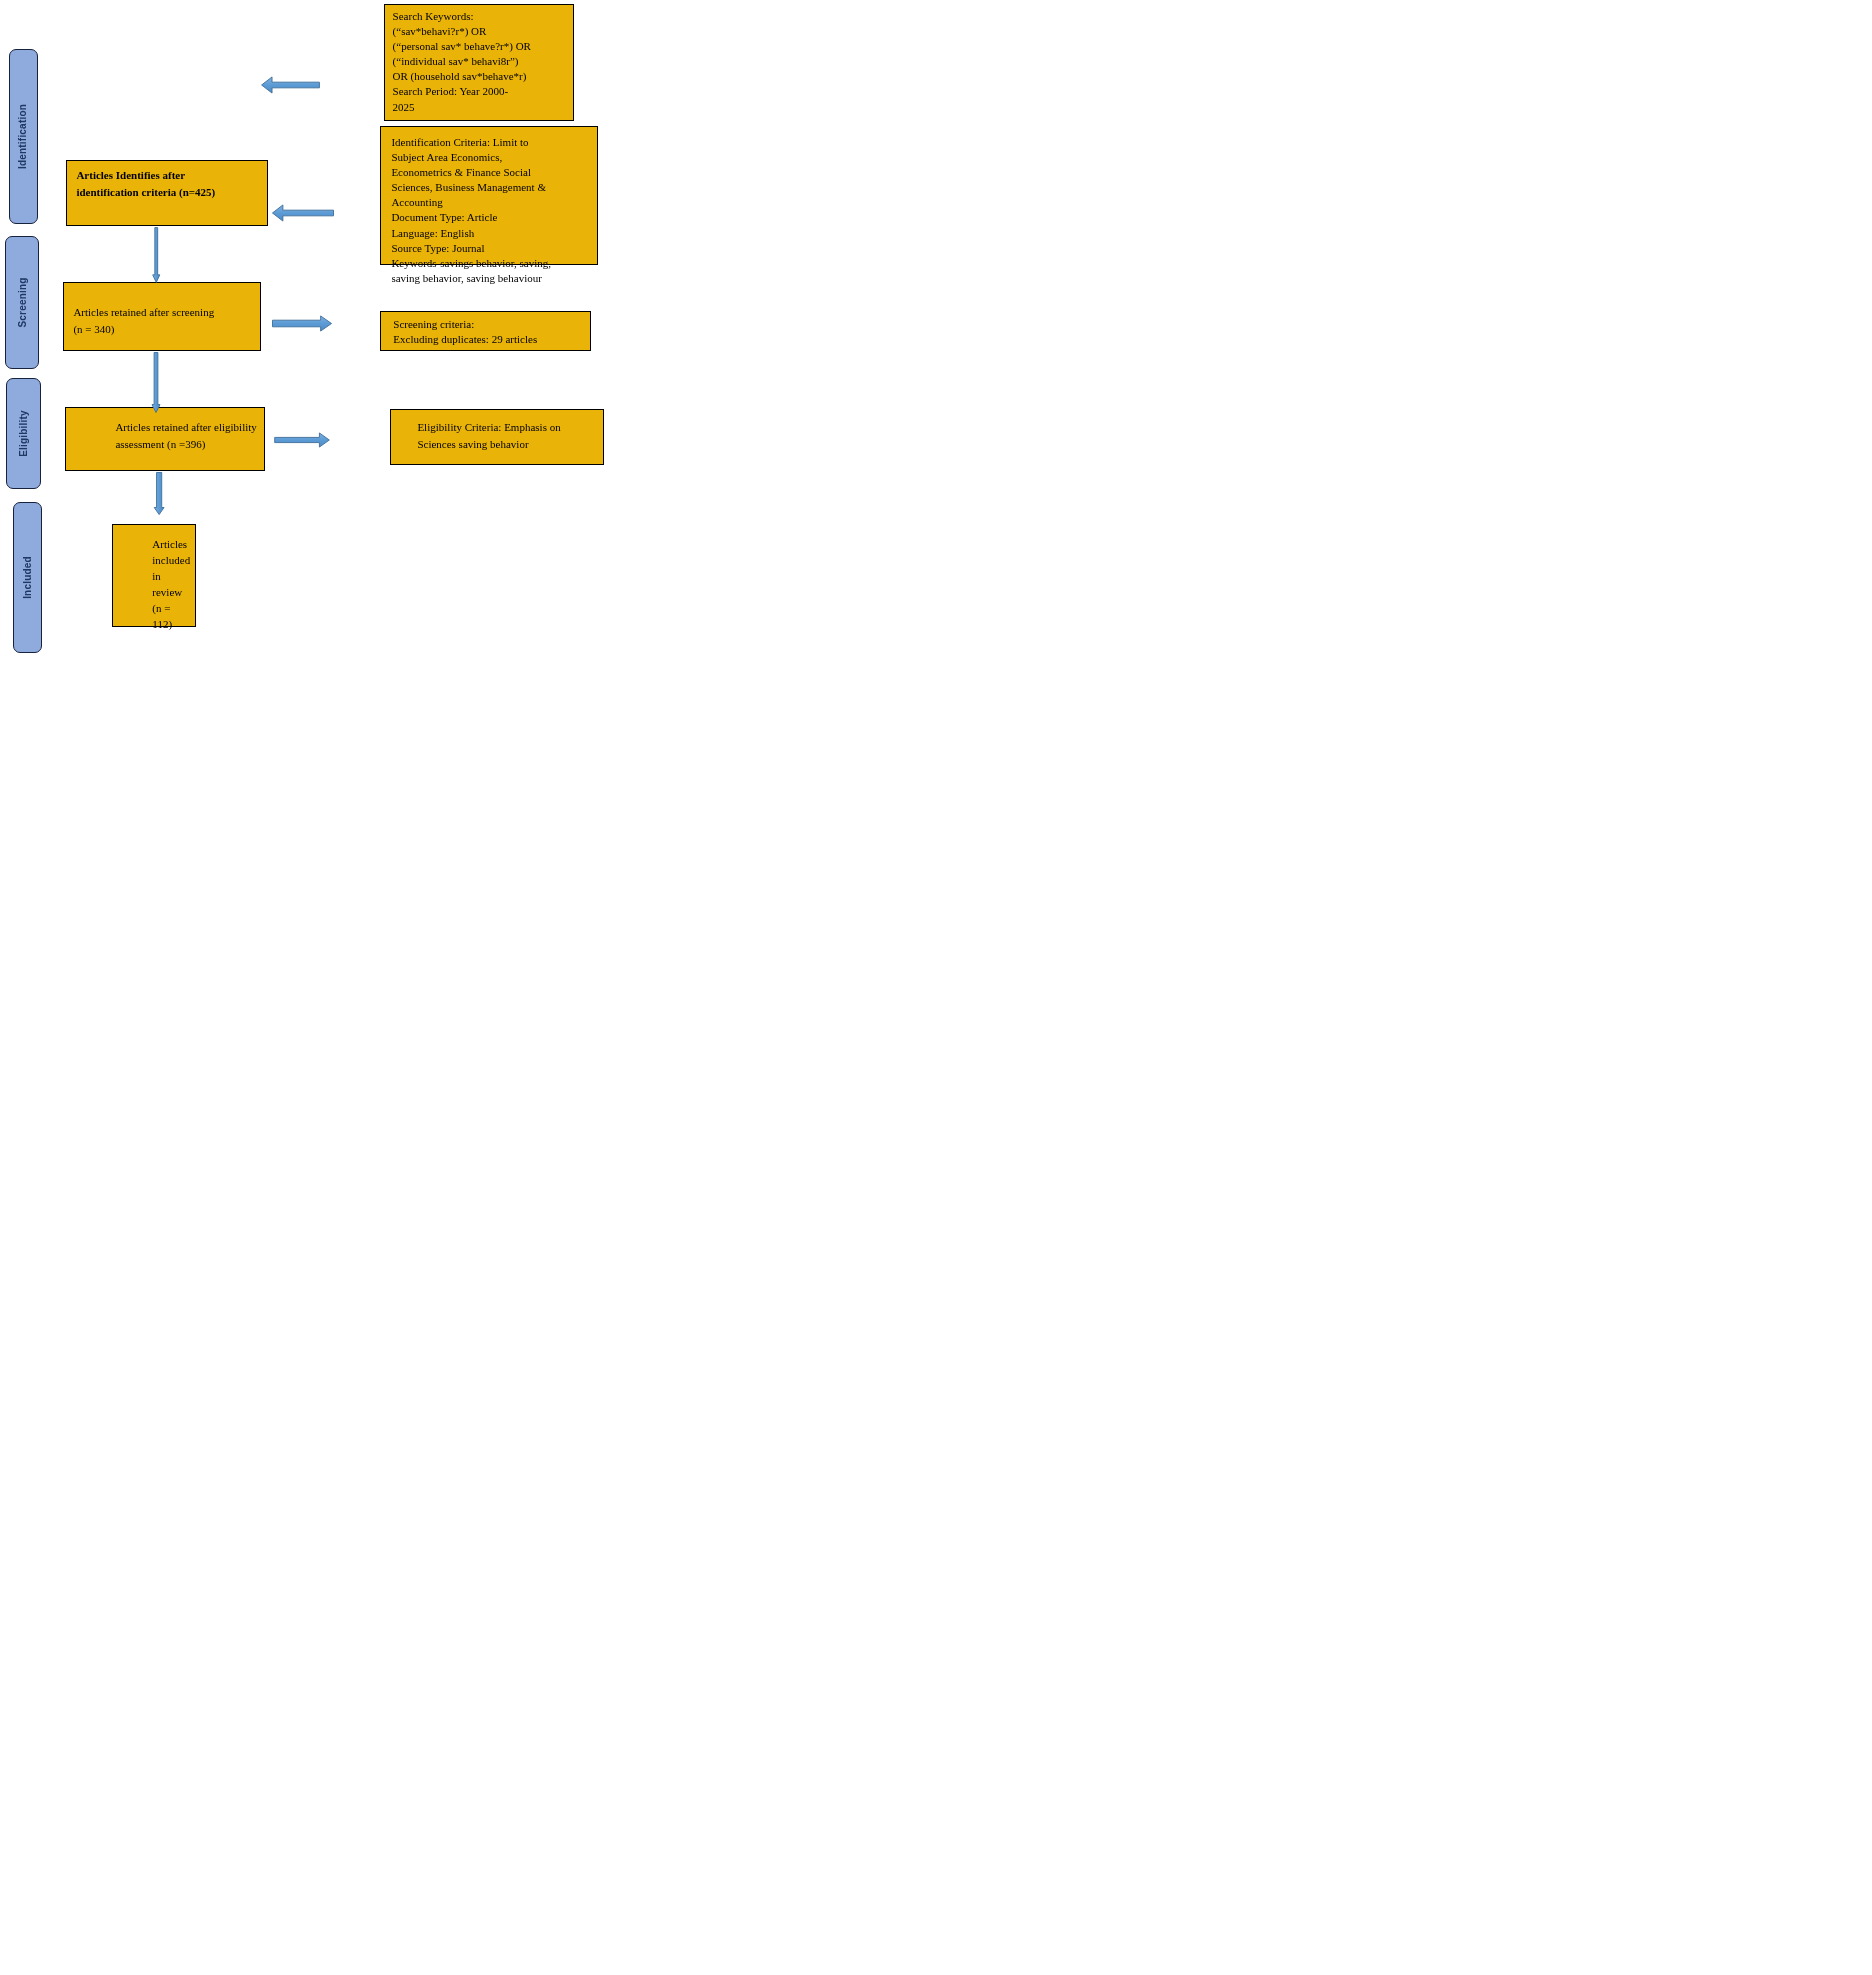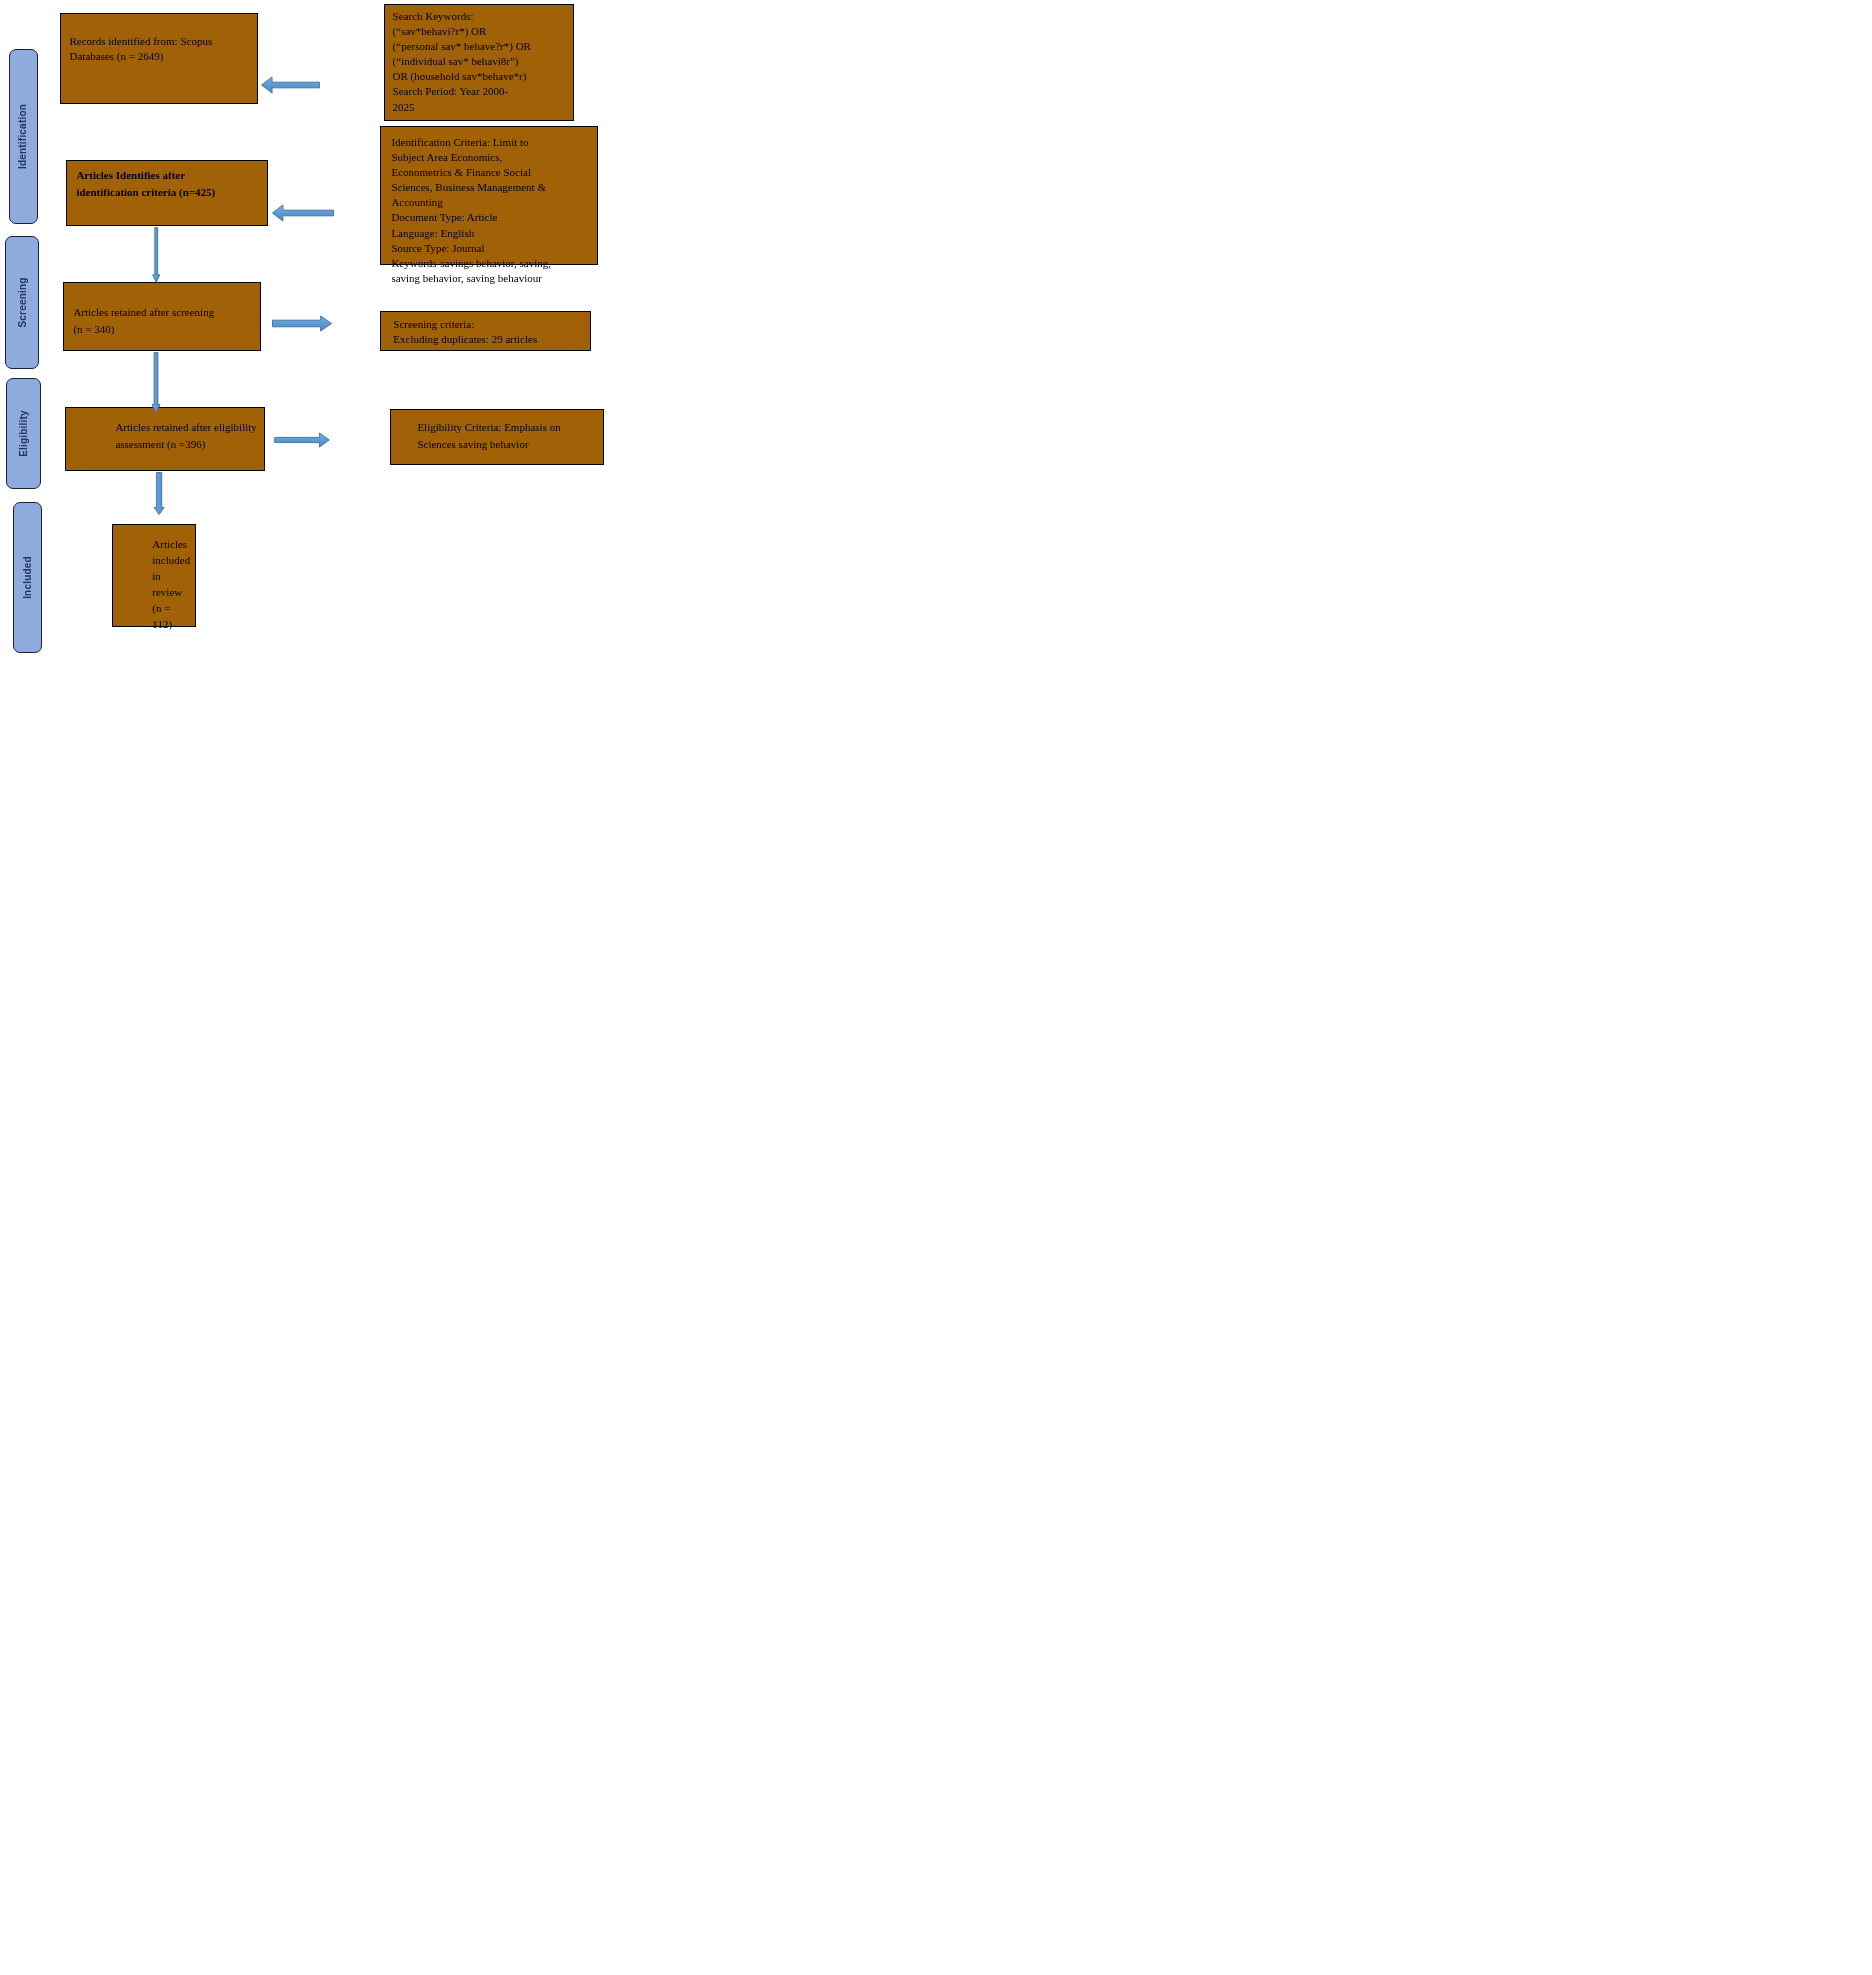--- a/index.html
+++ b/index.html
@@ -34,21 +34,21 @@
     letter-spacing: 0.2px;
   }
   #pill-identification { left: 8.5px;  top: 49px;  width: 29px; height: 175px; }
   #pill-screening      { left: 4.7px;  top: 236px;  width: 34px; height: 133px; }
   #pill-eligibility    { left: 6.1px;  top: 378px;  width: 35px; height: 111px; }
   #pill-included       { left: 13.2px;  top: 502px; width: 29px; height: 151px; }
 
   
   .box {
     position: absolute;
-    background: #a16207;
+    background: #eab308;
     border: 1.4px solid #000000;
     box-sizing: border-box;
     z-index: 1;
   }
   .box-text {
     font-family: "Liberation Serif", serif;
     font-size: 11px;
     line-height: 1.38;
     color: #000000;
     white-space: pre-line;
@@ -110,24 +110,20 @@
   <div class="pill" id="pill-screening">
     <span class="pill-label">Screening</span>
   </div>
   <div class="pill" id="pill-eligibility">
     <span class="pill-label">Eligibility</span>
   </div>
   <div class="pill" id="pill-included">
     <span class="pill-label">Included</span>
   </div>
 
-  <div class="box" id="box-records">
-    <div class="box-text">Records identified from: Scopus
-Databases (n = 2649)</div>
-  </div>
   <div class="box" id="box-identified">
     <div class="box-text">Articles Identifies after
 identification criteria (n=425)</div>
   </div>
   <div class="box" id="box-screened">
     <div class="box-text">Articles retained after screening
 (n = 340)</div>
   </div>
   <div class="box" id="box-eligible">
     <div class="box-text">Articles retained after eligibility

